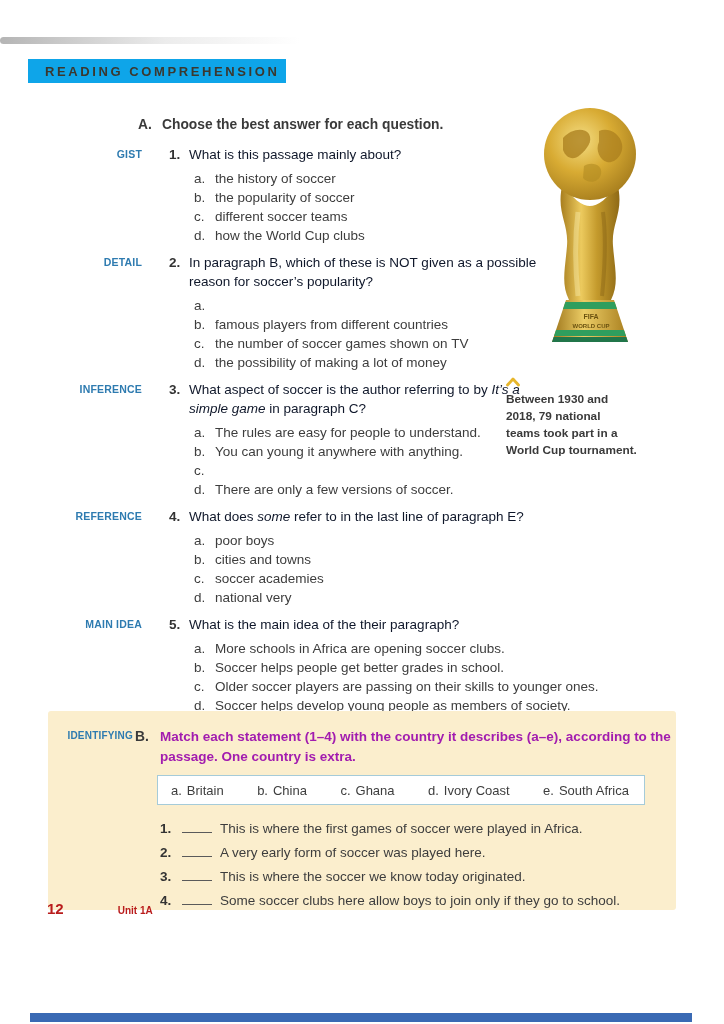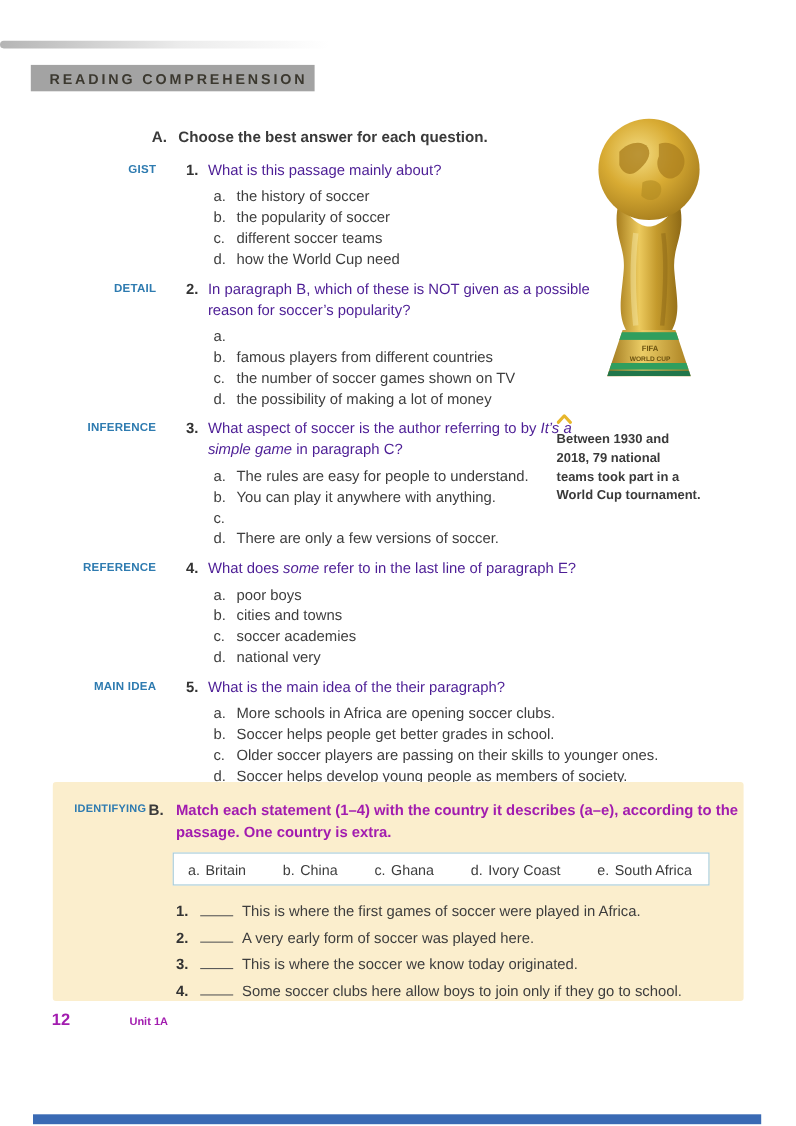--- a/index.html
+++ b/index.html
@@ -1,36 +1,36 @@
 <!DOCTYPE html>
 <html><head>
 <meta charset="utf-8">
 <style>
   html,body{margin:0;padding:0;background:#fff;}
   .page{position:relative;width:724px;height:1024px;background:#ffffff;overflow:hidden;
         font-family:"Liberation Sans",sans-serif;color:#414141;}
   .scan-smudge{position:absolute;left:0;top:37px;width:300px;height:7px;border-radius:4px;
         background:linear-gradient(to right,rgba(90,90,90,.45),rgba(150,150,150,.18) 55%,rgba(200,200,200,0));}
   
-  .header-bar{position:absolute;left:28px;top:59px;width:258px;height:24px;background:#a3a3a3;
+  .header-bar{position:absolute;left:28px;top:59px;width:258px;height:24px;background:#0ea5e9;
         display:flex;align-items:center;padding-left:17px;box-sizing:border-box;}
   .header-bar span{font-size:13px;font-weight:bold;letter-spacing:2.6px;color:#3b382f;}
   
   .section-a{position:absolute;left:0;top:115px;width:724px;}
   .sec-heading{padding-left:138px;font-weight:bold;font-size:13.8px;color:#3a3a3a;
         margin:0 0 11px 0;display:flex;line-height:19px;}
   .sec-letter{width:24px;flex:0 0 24px;}
   .question{display:flex;margin-bottom:8px;}
   .skill-col{width:130px;flex:0 0 130px;text-align:right;font-size:10.5px;font-weight:bold;
         color:#2e7bb0;padding-top:3px;letter-spacing:.2px;padding-left:12px;}
   .q-body{margin-left:27px;width:375px;}
   .q-body.wide{width:520px;}
   .stem-row{display:flex;font-size:13.5px;line-height:19px;}
   .q-num{font-weight:bold;color:#333;width:20px;flex:0 0 20px;}
-  .stem{color:#4c1d95;margin:0;max-width:355px;}
+  .stem{color:#0f172a;margin:0;max-width:355px;}
   .stem i{font-style:italic;}
   .choices{margin-top:5px;padding-left:25px;}
   .choice{display:flex;font-size:13.5px;line-height:19px;color:#3d3d3d;}
   .c-letter{width:21px;flex:0 0 21px;}
   
   .trophy{position:absolute;left:533px;top:104px;width:114px;height:244px;}
   .caption{position:absolute;left:506px;top:370px;width:152px;display:flex;flex-direction:column;}
   .caret{flex:0 0 14px;margin-right:5px;padding-top:3px;}
   .caption-text{font-size:11.8px;font-weight:bold;line-height:17px;color:#3a3a3a;width:131px;}
   
@@ -44,21 +44,21 @@
   .options-box{margin-left:109px;margin-top:9px;width:488px;height:30px;background:#ffffff;
         border:1px solid #a5cbd9;display:flex;align-items:center;justify-content:space-between;
         padding:0 15px 0 13px;box-sizing:border-box;font-size:13px;color:#3d3d3d;}
   .option{display:flex;}
   .o-letter{margin-right:5px;}
   .statements{margin-top:14px;margin-left:112px;}
   .statement{display:flex;margin-bottom:5px;font-size:13.5px;line-height:19px;color:#3d3d3d;}
   .st-num{font-weight:bold;color:#333;width:18px;flex:0 0 18px;}
   .blank{width:30px;flex:0 0 30px;border-bottom:1.4px solid #5a5a5a;height:13px;margin:0 8px 0 4px;}
   
-  .footer{position:absolute;left:47px;top:919px;display:flex;align-items:baseline;color:#a21caf;}
+  .footer{position:absolute;left:47px;top:900px;display:flex;align-items:baseline;color:#b91c1c;}
   .pg{font-size:15px;font-weight:bold;}
   .unit{font-size:10px;font-weight:bold;margin-left:9px;padding-left:45px;}
   .bottom-bar{position:absolute;left:30px;top:1013px;width:662px;height:9px;background:#3a6ab4;}
 </style>
 </head>
 <body>
 
 <div class="page">
 
   <div class="scan-smudge"></div>
@@ -88,21 +88,21 @@
           <div class="choice">
               <span class="c-letter">b.</span>
               <span>the popularity of soccer</span>
             </div>
           <div class="choice">
               <span class="c-letter">c.</span>
               <span>different soccer teams</span>
             </div>
           <div class="choice">
               <span class="c-letter">d.</span>
-              <span>how the World Cup need</span>
+              <span>how the World Cup clubs</span>
             </div>
         </div>
       </div>
     </div>
 
     <div class="question">
       <div class="skill-col">DETAIL</div>
       <div class="q-body">
         <div class="stem-row">
           <span class="q-num">2.</span>
@@ -135,21 +135,21 @@
           <span class="q-num">3.</span>
           <p class="stem"><span>What aspect of soccer is the author referring to by </span><i>It’s a simple game</i><span> in paragraph C?</span></p>
         </div>
         <div class="choices">
           <div class="choice">
               <span class="c-letter">a.</span>
               <span>The rules are easy for people to understand.</span>
             </div>
           <div class="choice">
               <span class="c-letter">b.</span>
-              <span>You can play it anywhere with anything.</span>
+              <span>You can young it anywhere with anything.</span>
             </div>
           <div class="choice">
               <span class="c-letter">c.</span>
             </div>
           <div class="choice">
               <span class="c-letter">d.</span>
               <span>There are only a few versions of soccer.</span>
             </div>
         </div>
       </div>

